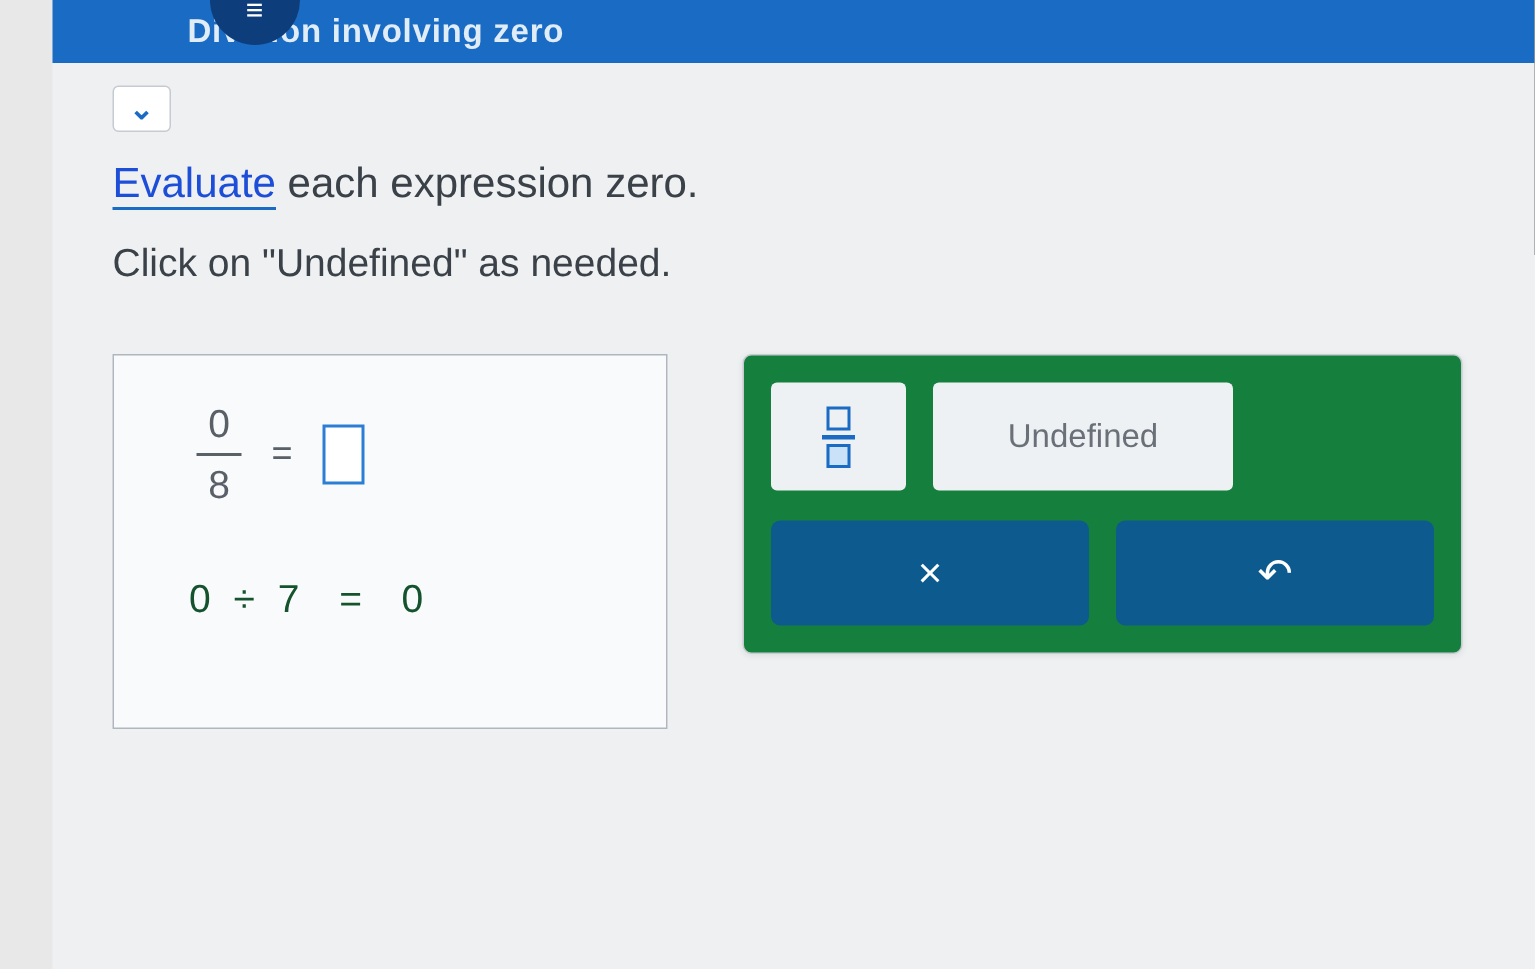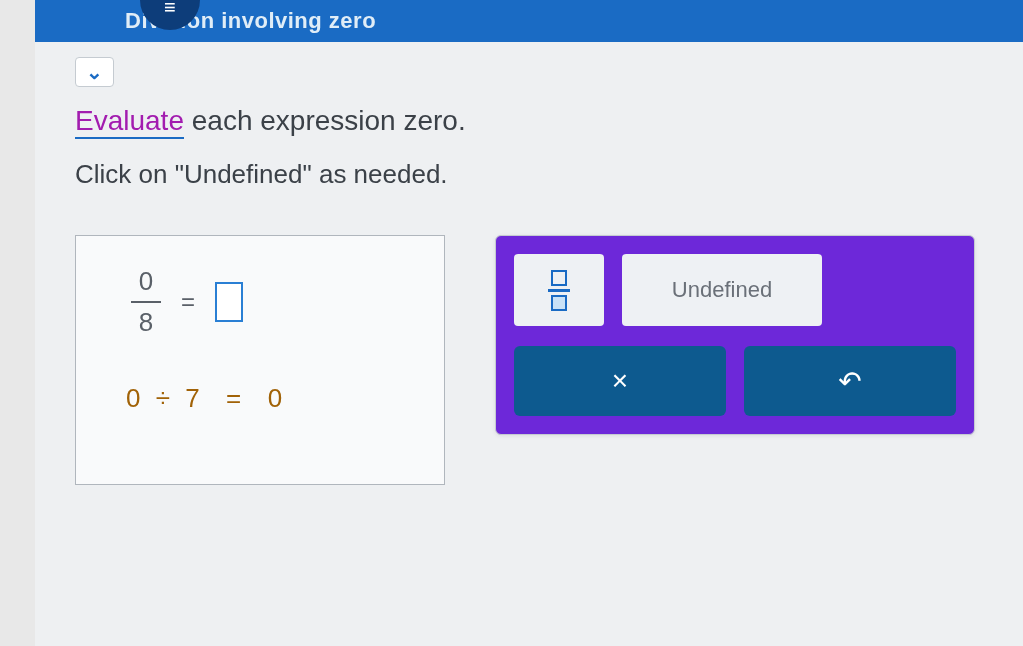--- a/index.html
+++ b/index.html
@@ -60,21 +60,21 @@
     margin-bottom: 18px;
     cursor: pointer;
   }
   .chevron-down { color:#1a6bc4; font-weight:bold; font-size:20px; }
   .instruction-1 {
     font-size: 28px;
     color: #3b4148;
     margin-bottom: 22px;
   }
   .evaluate-link {
-    color: #a21caf;
+    color: #1d4ed8;
     border-bottom: 2px solid #1a6bc4;
     padding-bottom: 1px;
   }
   .instruction-2 {
     font-size: 26px;
     color: #3b4148;
     margin-bottom: 45px;
   }
   .work-row {
     display: flex;
@@ -110,27 +110,27 @@
   }
   .equals { font-size: 24px; color:#5a6068; }
   .answer-box {
     width: 28px;
     height: 40px;
     border: 2px solid #2a7fd4;
     background: #fff;
   }
   .expr-row {
     font-size: 26px;
-    color: #a16207;
+    color: #14532d;
     margin-left: 15px;
     letter-spacing: 4px;
   }
   .tool-panel {
     border: 1px solid #c5cbd1;
-    background: #6d28d9;
+    background: #15803d;
     border-radius: 6px;
     padding: 18px;
     width: 480px;
     box-shadow: 0 1px 4px rgba(0,0,0,0.08);
   }
   .tool-top {
     display: flex;
     gap: 18px;
     align-items: center;
     margin-bottom: 20px;

